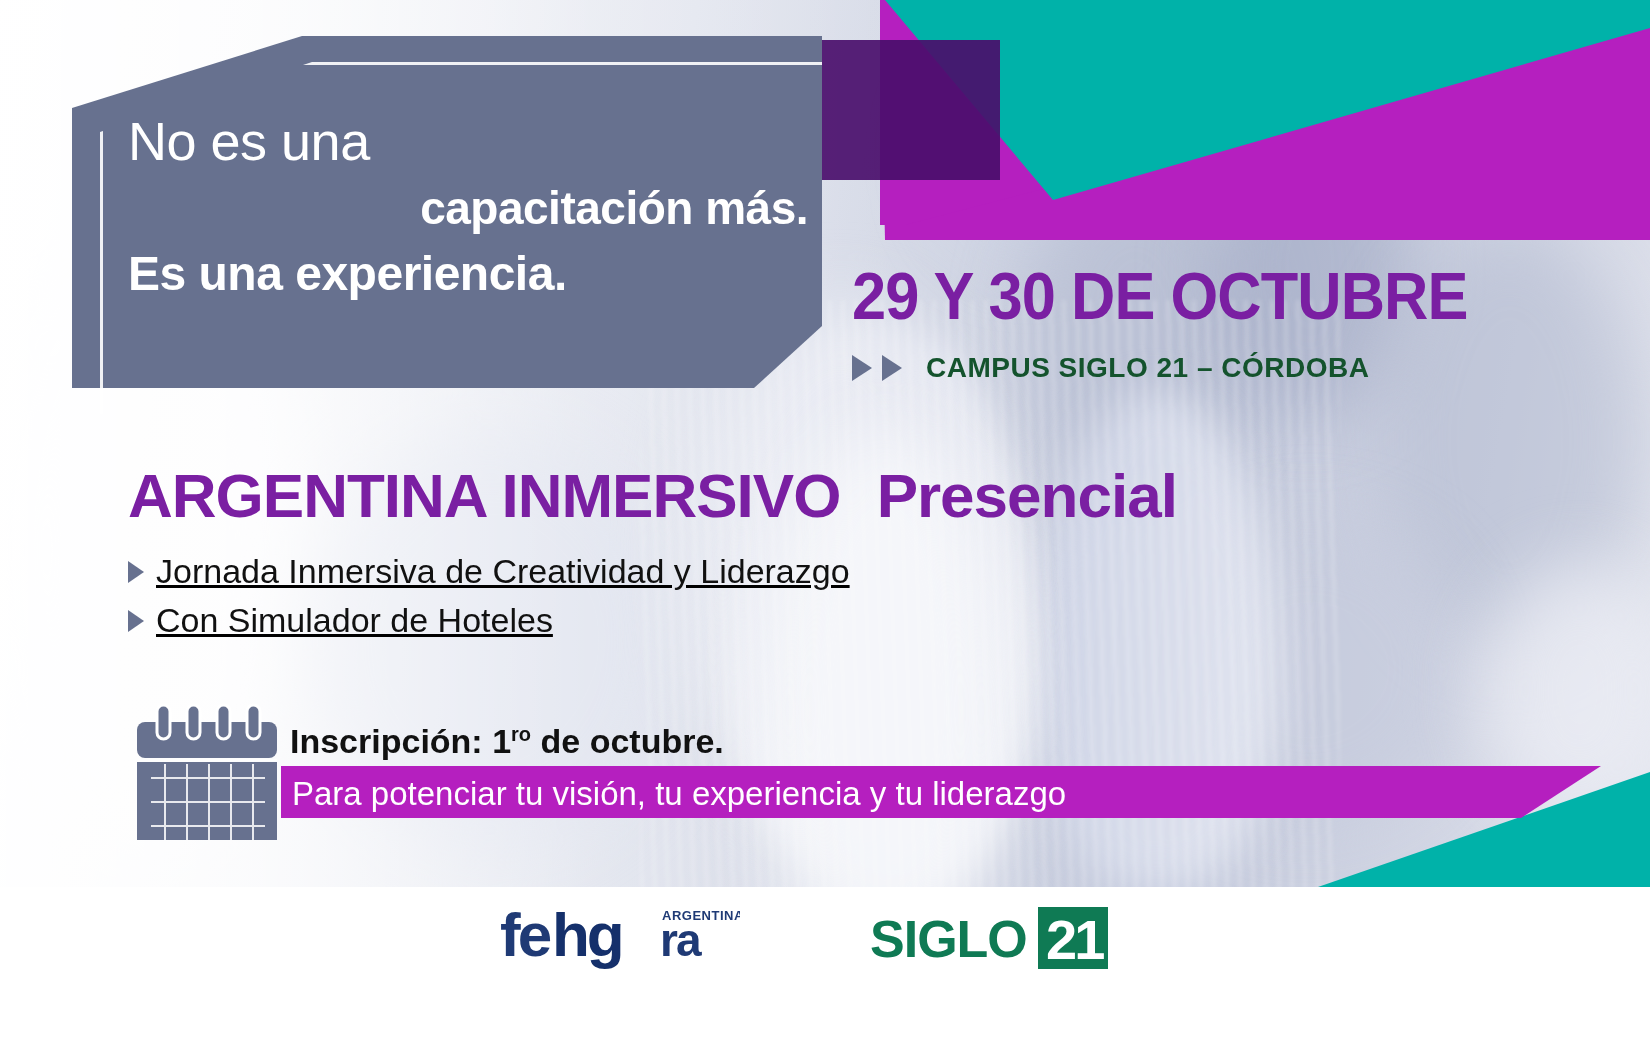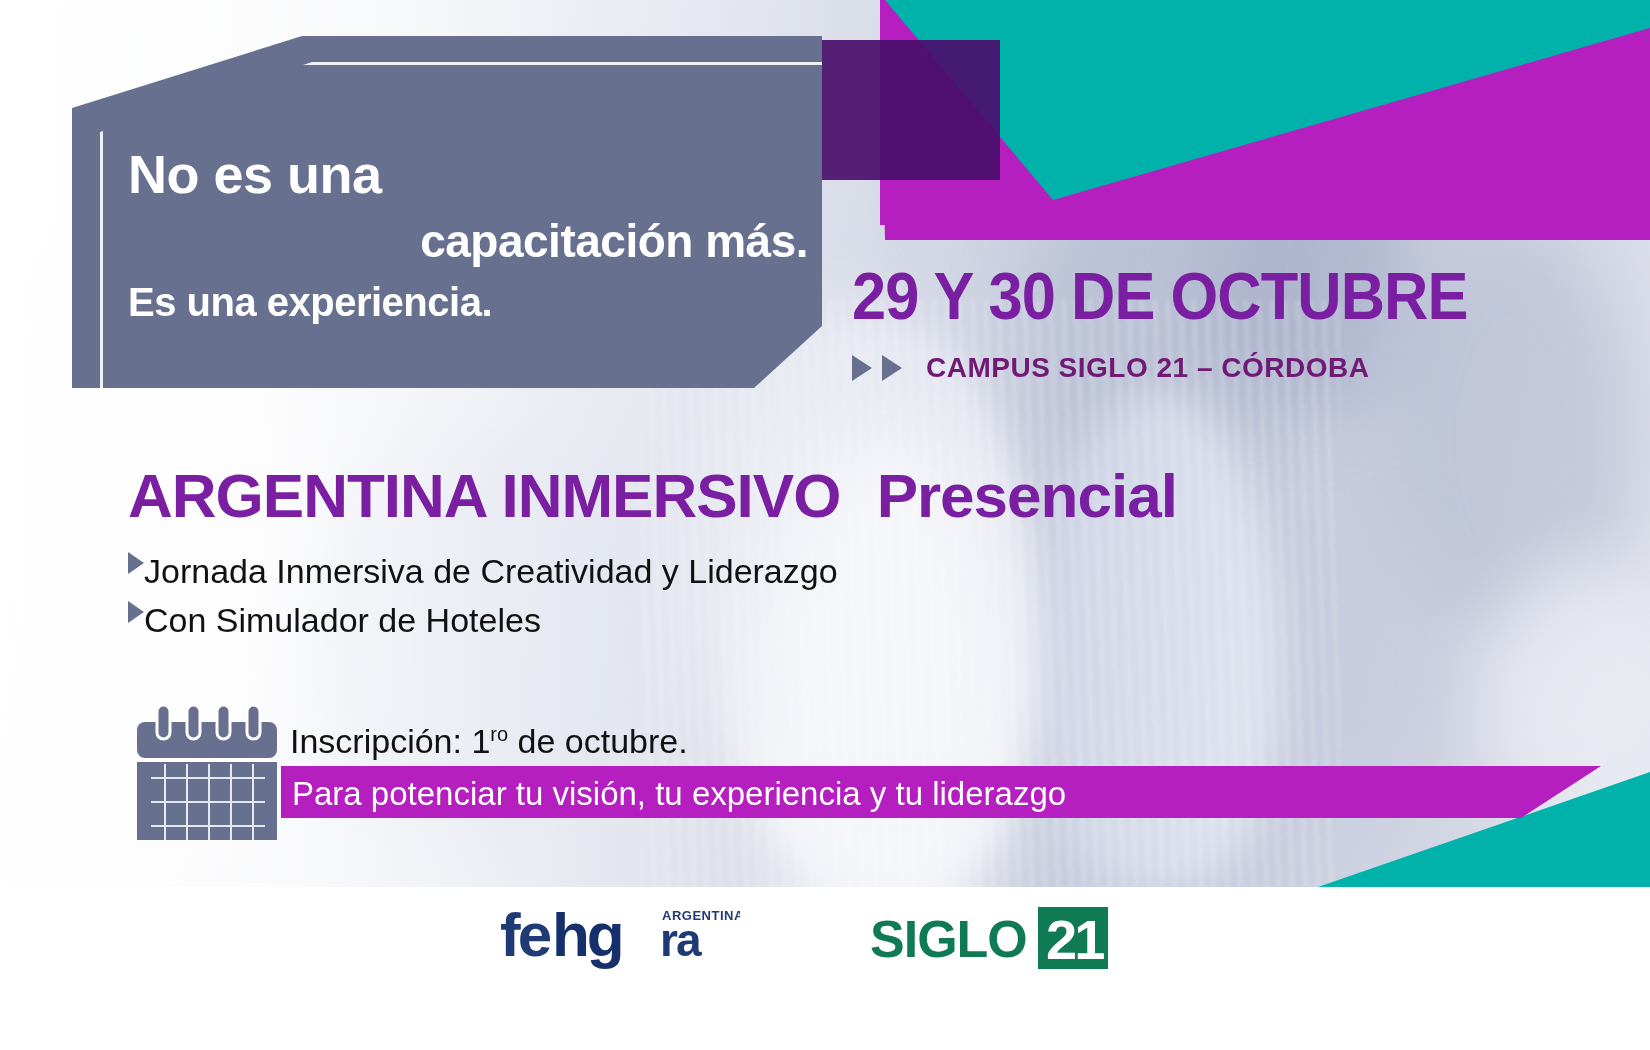--- a/index.html
+++ b/index.html
@@ -64,58 +64,58 @@
   .quote-outline{
     position:absolute;left:100px;top:62px;width:722px;height:352px;
     border:3px solid rgba(255,255,255,.9);
     clip-path:polygon(0 70px,212px 0,722px 0,722px 290px,652px 352px,0 352px);
   }
   .quote-outline i{display:block;position:absolute;inset:0;}
   .quote-text{
     position:absolute;left:128px;top:112px;width:680px;
     color:#fff;line-height:1.08;
   }
-  .q-l1{font-size:54px;font-weight:700;letter-spacing:-.5px;margin-top:33px;}
+  .q-l1{font-size:54px;font-weight:400;letter-spacing:-.5px;}
   .q-l2{font-size:46px;font-weight:700;margin-top:14px;letter-spacing:-.5px;text-align:right;}
-  .q-l3{font-size:40px;font-weight:700;margin-top:14px;letter-spacing:-.5px;}
+  .q-l3{font-size:48px;font-weight:700;margin-top:14px;letter-spacing:-.5px;}
 
   
   .date-line{
     position:absolute;left:852px;top:258px;
     color:#7A1FA2;font-size:66px;font-weight:700;
     letter-spacing:-1px;white-space:nowrap;
     transform:scaleX(.93);transform-origin:left center;
   }
   .venue{
     position:absolute;left:852px;top:352px;
     display:flex;align-items:center;gap:10px;white-space:nowrap;
   }
   .tri{width:0;height:0;border-left:20px solid #67718F;border-top:13px solid transparent;border-bottom:13px solid transparent;}
-  .venue-text{color:#701a75;font-size:28px;font-weight:700;letter-spacing:.5px;margin-left:14px;}
+  .venue-text{color:#14532d;font-size:28px;font-weight:700;letter-spacing:.5px;margin-left:14px;}
 
   
   .bootcamp{
     position:absolute;left:128px;top:460px;white-space:nowrap;
     color:#7A1FA2;font-size:62px;font-weight:700;letter-spacing:-1px;
   }
   .bootcamp .pres{font-weight:700;margin-left:20px;}
 
   
   .bullets{position:absolute;left:128px;top:552px;}
-  .bullet{display:flex;margin-bottom:10px;}
+  .bullet{display:flex;align-items:center;gap:12px;margin-bottom:10px;text-decoration:underline;}
   .bullet .btri{width:0;height:0;border-left:16px solid #67718F;border-top:11px solid transparent;border-bottom:11px solid transparent;}
   .bullet span{color:#111;font-size:34px;font-weight:400;}
 
   
   .cal{position:absolute;left:133px;top:700px;width:148px;height:140px;}
 
   
   .inscripcion{
     position:absolute;left:290px;top:722px;
-    color:#111;font-size:34px;font-weight:400;white-space:nowrap;
+    color:#111;font-size:34px;font-weight:700;white-space:nowrap;
   }
   .inscripcion sup{font-size:20px;vertical-align:super;}
 
   
   .banner{
     position:absolute;left:281px;top:766px;width:1369px;height:52px;
     background:#B51FBF;
     clip-path:polygon(0 0,1320px 0,1240px 52px,0 52px);
   }
   .banner-text{

